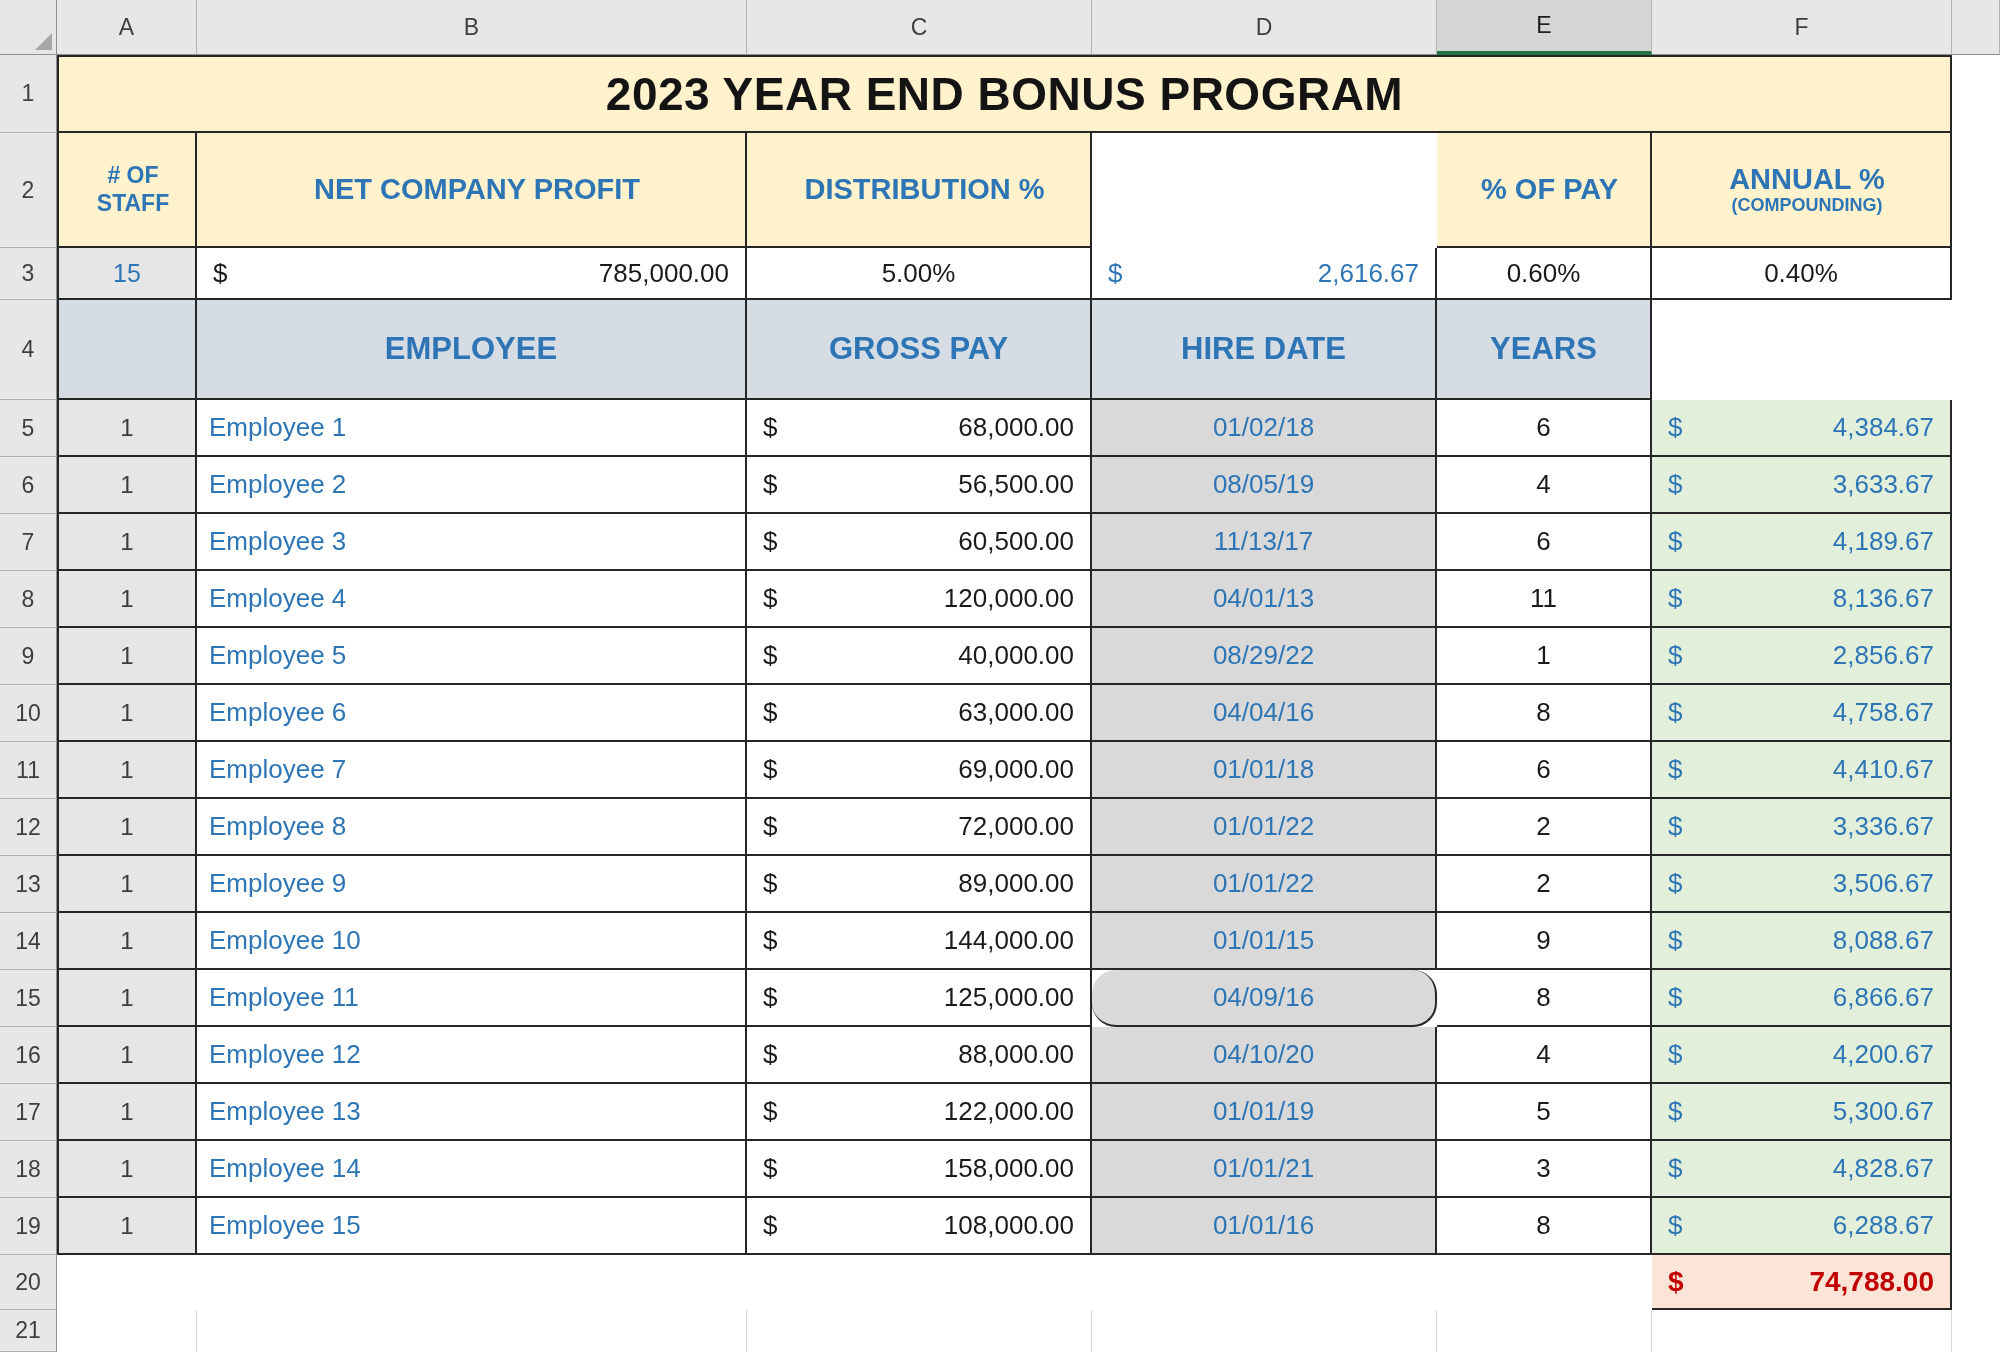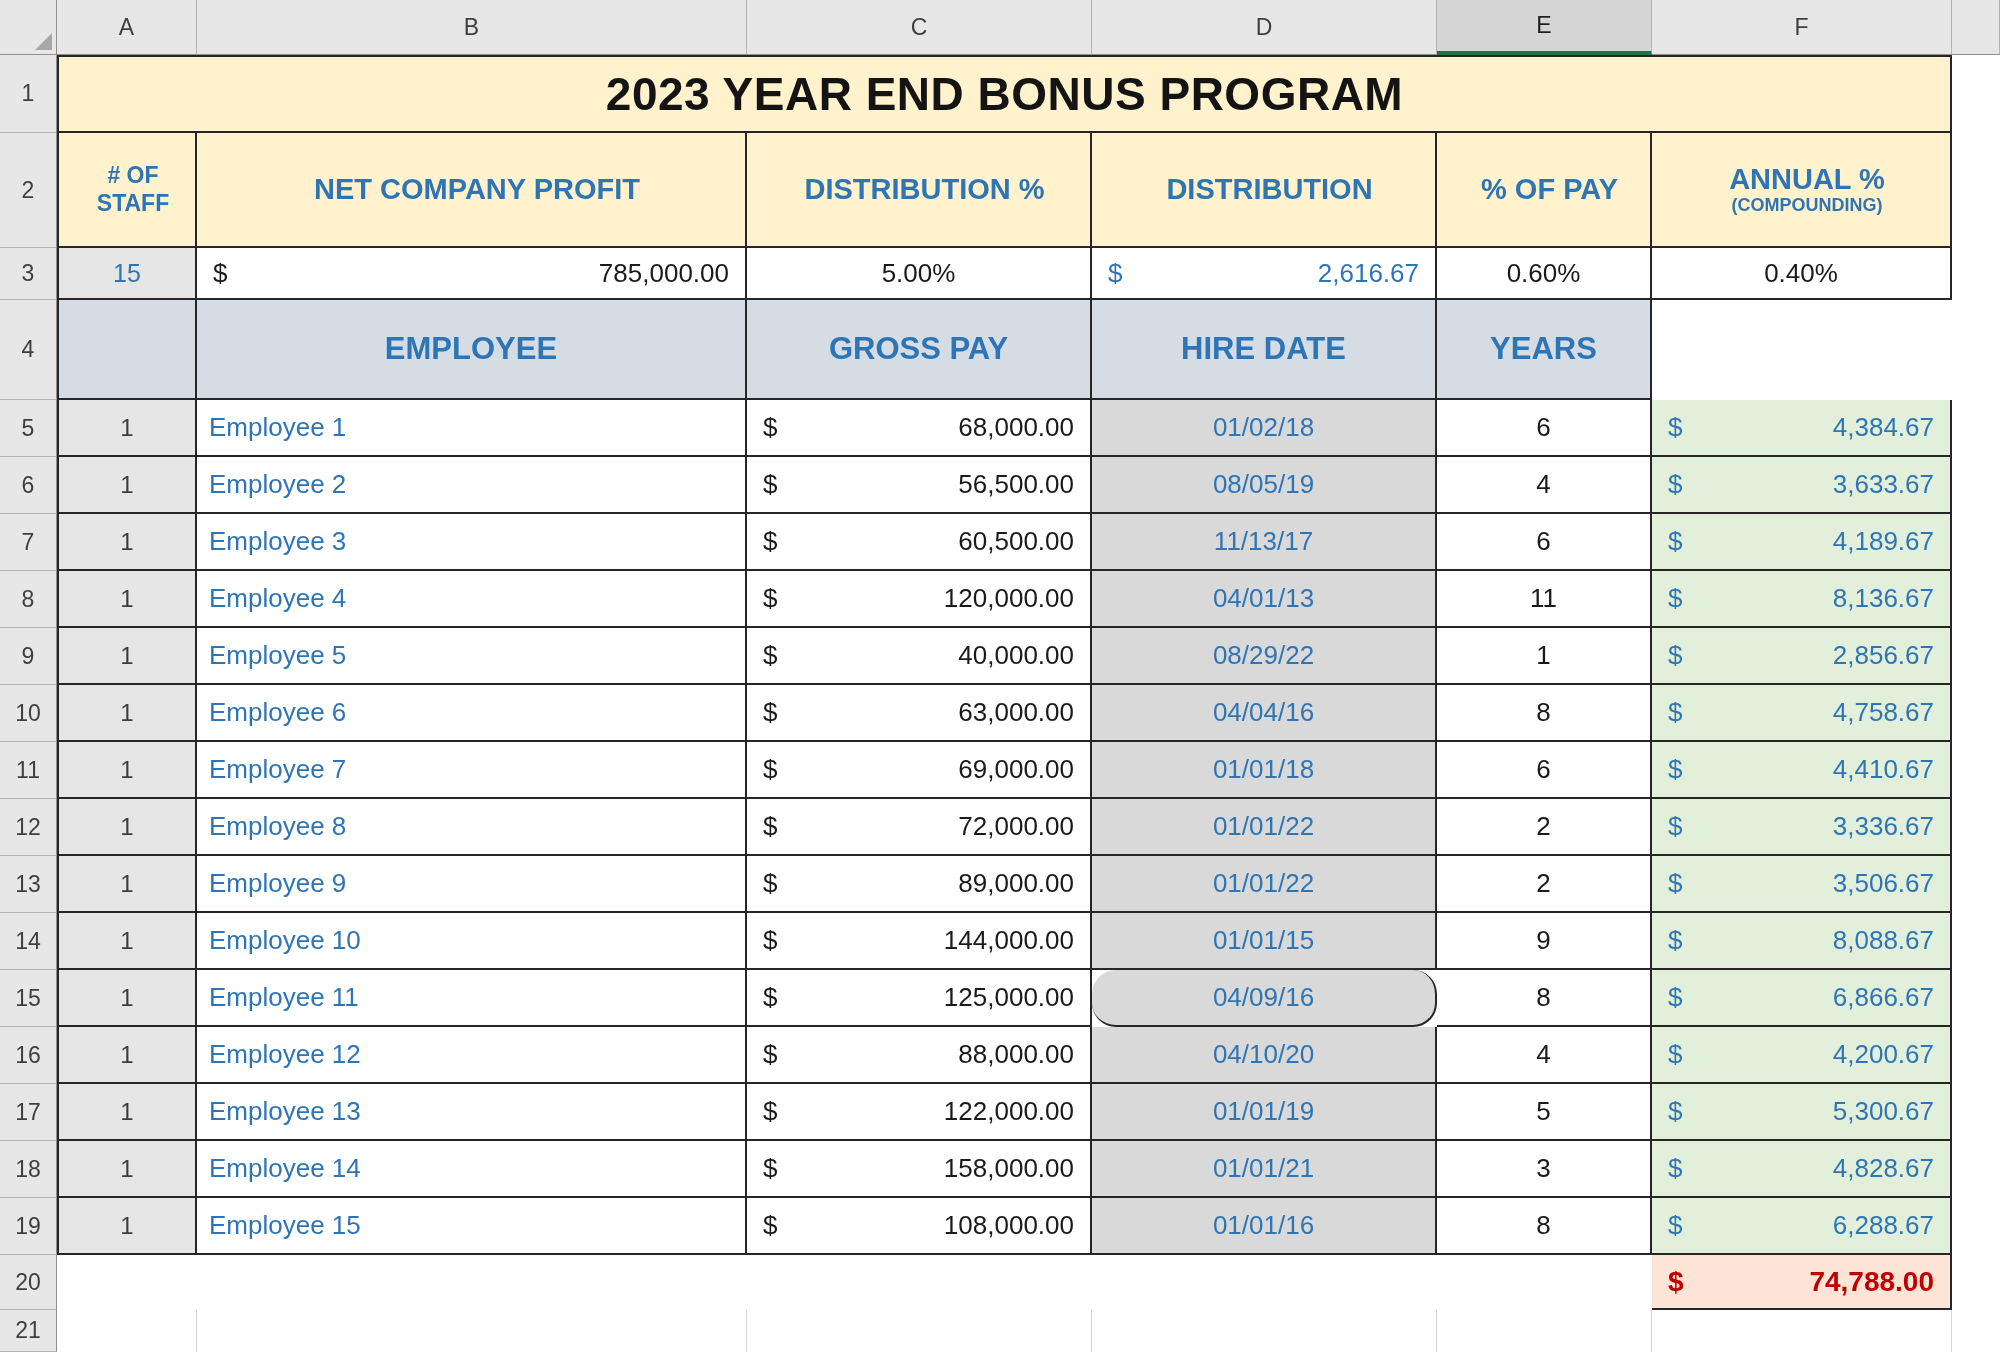--- a/index.html
+++ b/index.html
@@ -129,21 +129,20 @@
   <div class="ch" style="grid-column:5;grid-row:1">D</div>
   <div class="ch sel" style="grid-column:6;grid-row:1">E</div>
   <div class="ch" style="grid-column:7;grid-row:1">F</div>
   <div class="ch" style="grid-column:8;grid-row:1"></div>
 
   <div class="tcell title bl bt">2023 YEAR END BONUS PROGRAM</div>
 
   <div class="tcell h2 small bl" style="grid-column:2;grid-row:3"># OF STAFF</div>
   <div class="tcell h2" style="grid-column:3;grid-row:3">NET COMPANY PROFIT</div>
   <div class="tcell h2" style="grid-column:4;grid-row:3">DISTRIBUTION %</div>
-  <div class="tcell h2" style="grid-column:5;grid-row:3">DISTRIBUTION</div>
   <div class="tcell h2" style="grid-column:6;grid-row:3">% OF PAY</div>
   <div class="tcell h2 stack" style="grid-column:7;grid-row:3">
     <span>ANNUAL %</span>
     <span class="sub">(COMPOUNDING)</span>
   </div>
 
   <div class="tcell center greybg blue bl" style="grid-column:2;grid-row:4;font-size:25px">15</div>
   <div class="tcell money" style="grid-column:3;grid-row:4">
     <span>$</span>
     <span>785,000.00</span>

